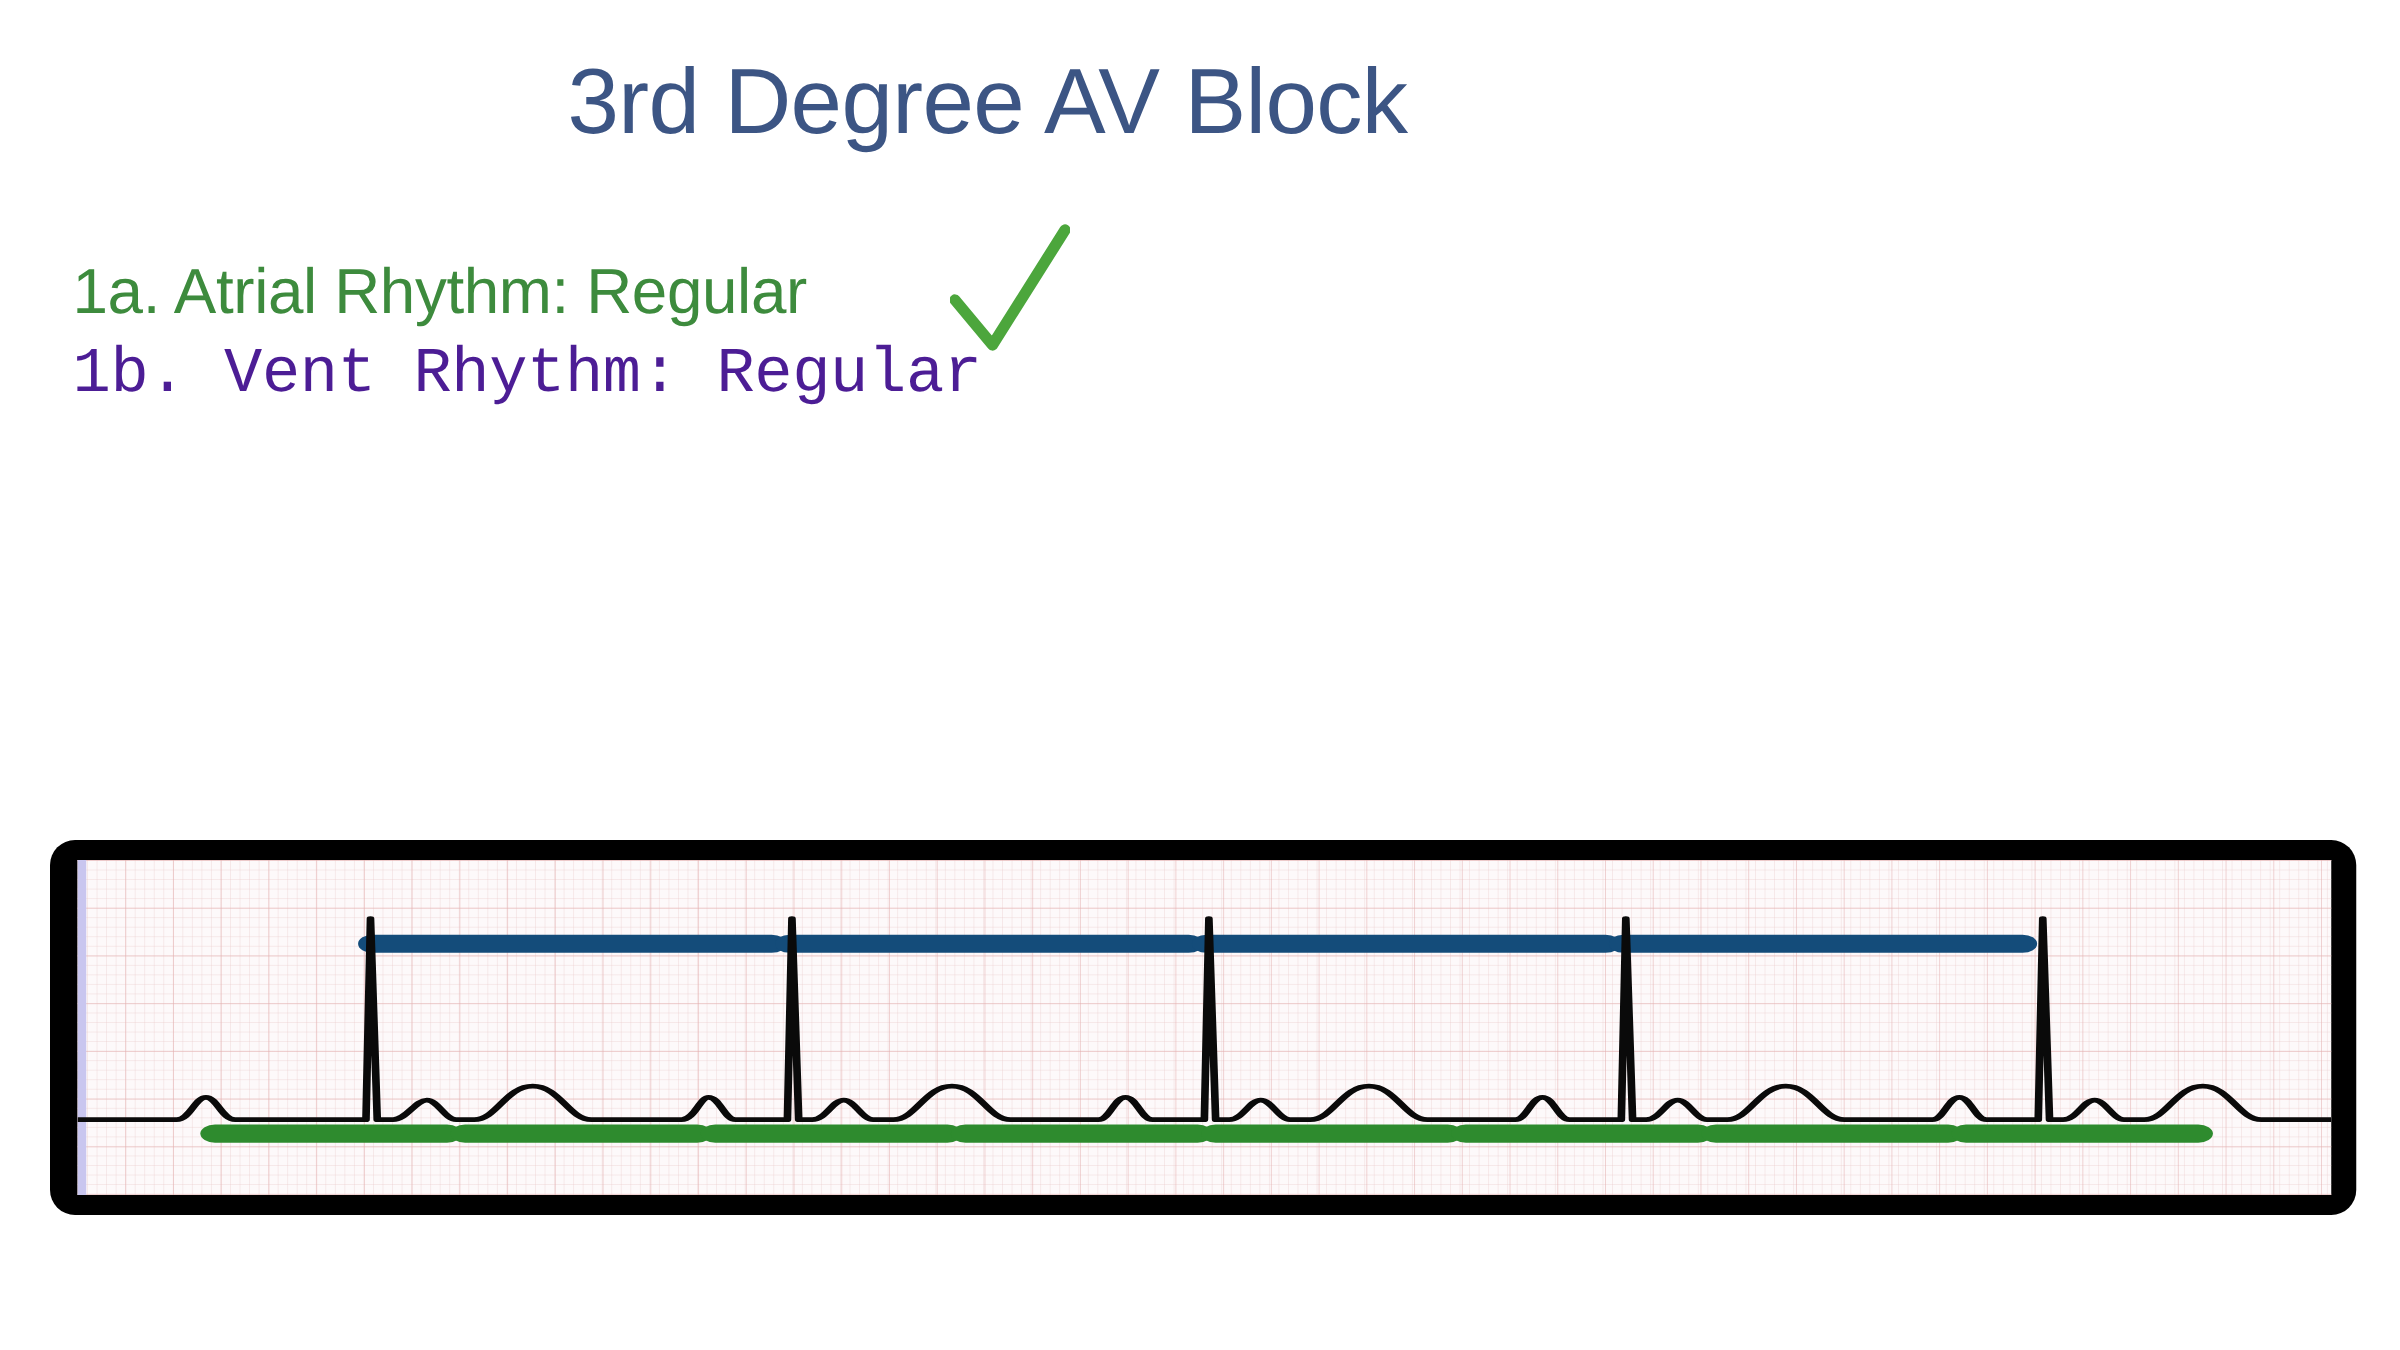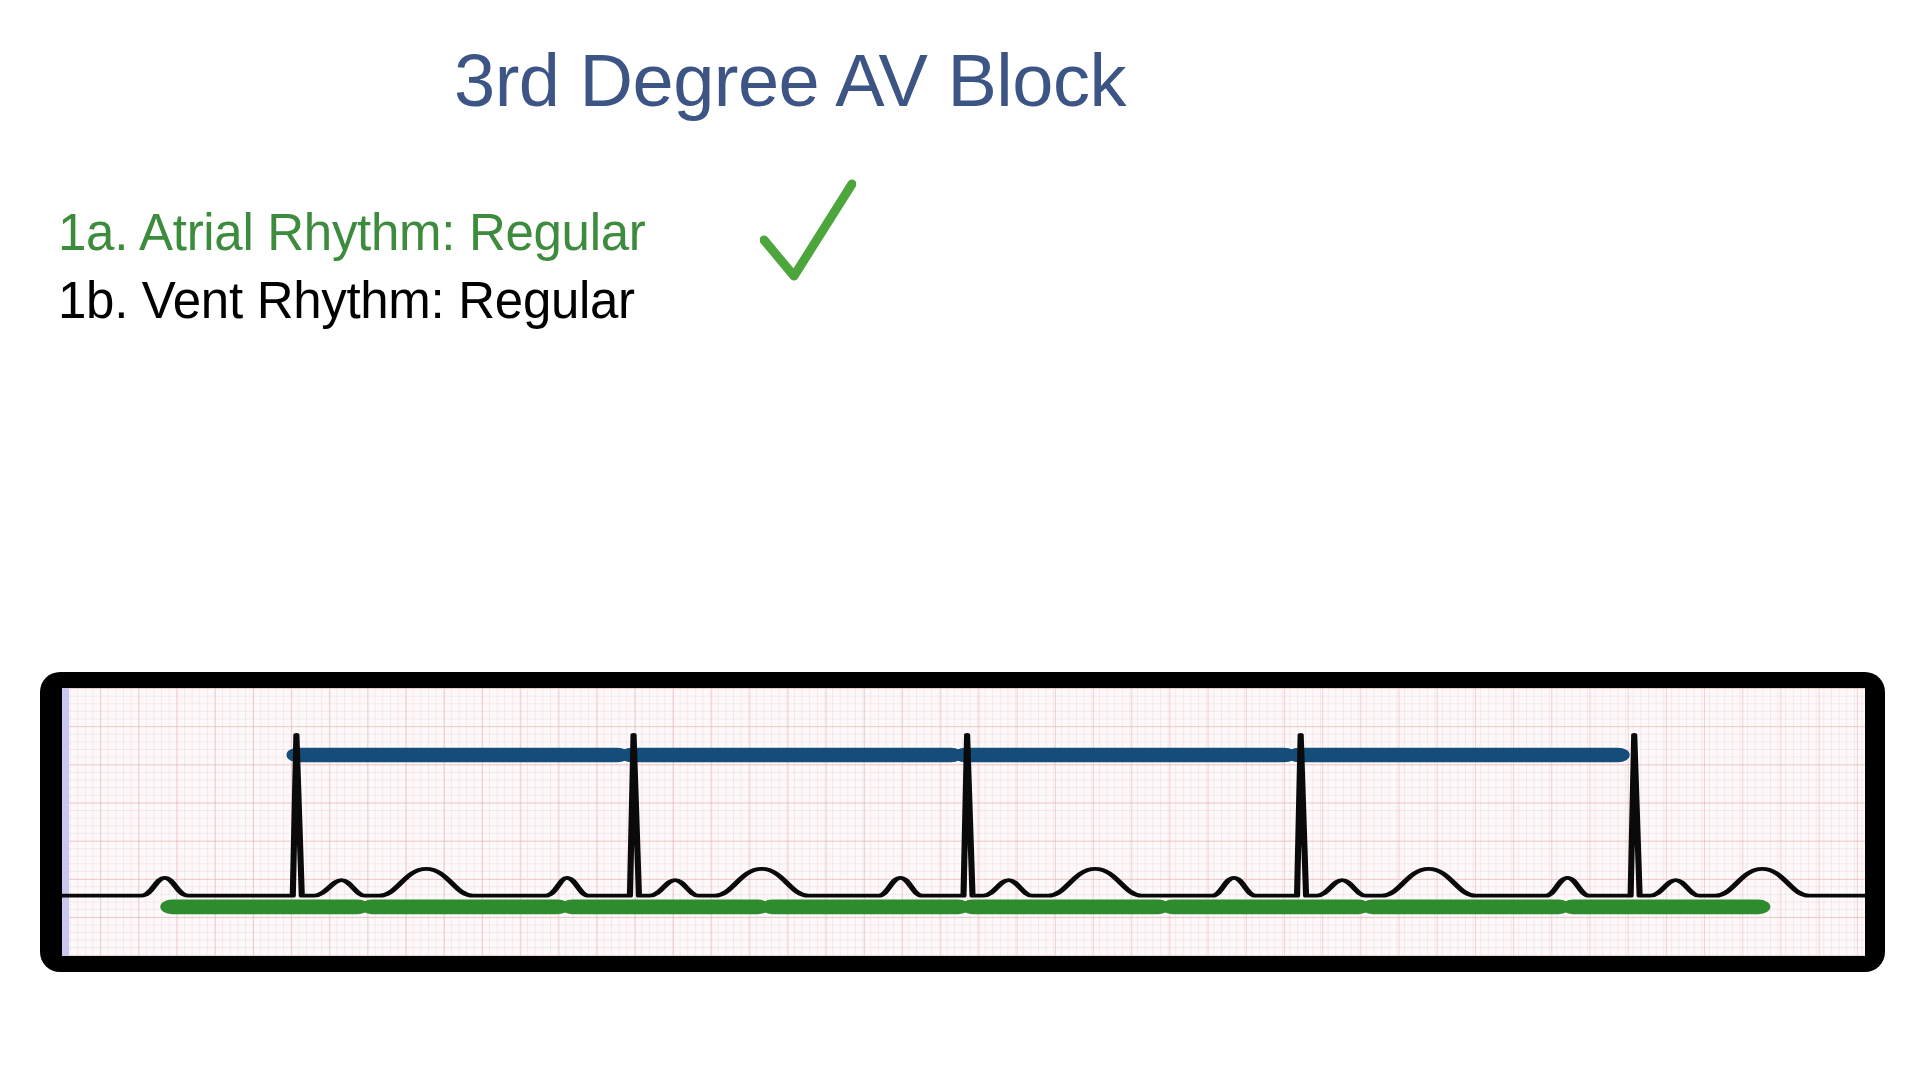--- a/index.html
+++ b/index.html
@@ -127,21 +127,21 @@
     fill: none;
   }
 </style>
 </head>
 <body>
 
 <div id="slide-title" style="color: rgb(60, 85, 132);">3rd Degree AV Block</div>
 
 <div id="bullet-block">
   <div class="bullet-line bullet-atrial" style="color: rgb(61, 139, 61);">1a. Atrial Rhythm: Regular</div>
-  <div class="bullet-line bullet-vent" style="color: #000000;">1b. Vent Rhythm: Regular</div>
+  <div class="bullet-line bullet-vent" style="color: #4c1d95; font-family: Liberation Mono, monospace;">1b. Vent Rhythm: Regular</div>
 </div>
 
 <svg id="check-mark" viewBox="0 0 96 110">
   <path d="M4 62 L34 98 L92 6" fill="none" stroke="#4CA63C" stroke-width="9" stroke-linecap="round" stroke-linejoin="round"></path>
 </svg>
 
 <div id="ecg-frame" style="background: rgb(0, 0, 0);">
   <div id="ecg-paper">
     <div id="ecg-left-edge" style="background: rgb(201, 198, 239);"></div>
 

